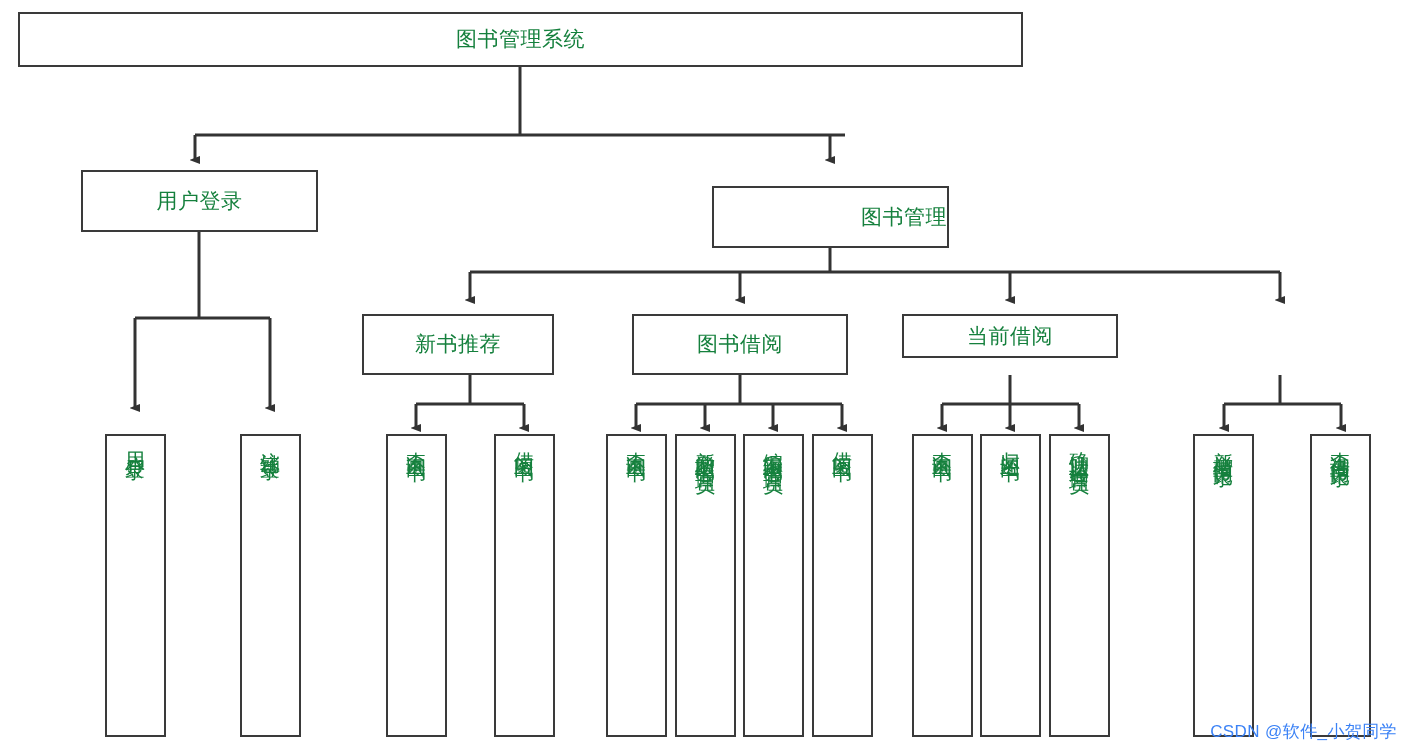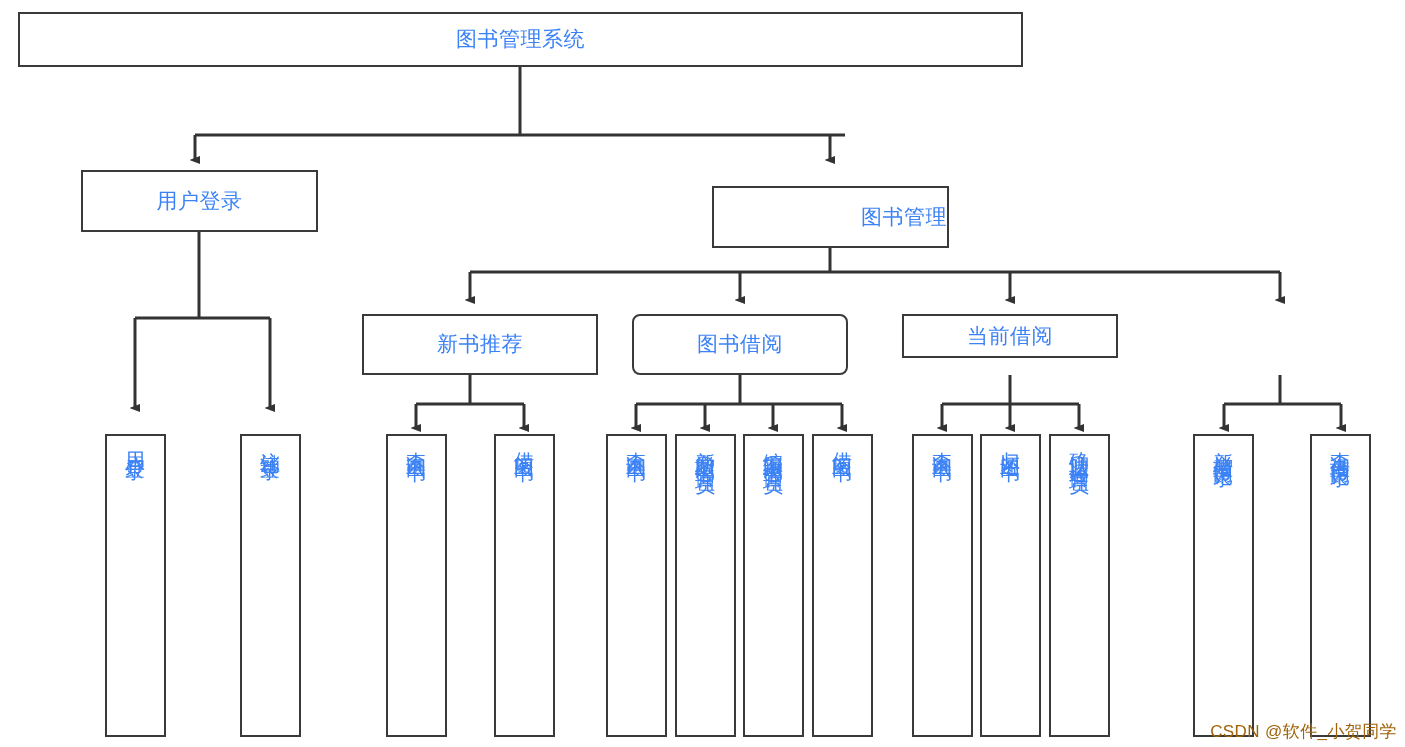--- a/index.html
+++ b/index.html
@@ -31,21 +31,21 @@
     position: absolute;
     box-sizing: border-box;
     background: #ffffff;
     border: 2.5px solid #3a3a3a;
     display: flex;
     align-items: center;
     justify-content: center;
     overflow: hidden;
   }
   .node .label {
-    color: #3b82f6;
+    color: #15803d;
     font-size: 21px;
     line-height: 1.18;
     letter-spacing: 0.5px;
     white-space: nowrap;
   }
   .node.leaf {
     align-items: flex-start;
     justify-content: center;
     padding-top: 0;
   }
@@ -55,21 +55,21 @@
     font-size: 20px;
     letter-spacing: 3.5px;
     line-height: 1;
     white-space: nowrap;
     display: block;
   }
   .watermark {
     position: absolute;
     right: 8px;
     bottom: 4px;
-    color: #a16207;
+    color: #3b82f6;
     font-size: 17px;
     letter-spacing: 0.4px;
     white-space: nowrap;
     user-select: none;
   }
 </style>
 </head>
 <body>
 
 <div id="diagram-root">
@@ -128,24 +128,24 @@
     <span class="label">图书管理系统</span>
   </div>
 
   <div class="node" style="left:81px; top:170px; width:237px; height:62px;">
     <span class="label">用户登录</span>
   </div>
   <div class="node" style="left:712px; top:186px; width:237px; height:62px;justify-content:flex-end;">
     <span class="label">图书管理</span>
   </div>
 
-  <div class="node" style="left:362px; top:314px; width:236px; height:61px;">
+  <div class="node" style="left:362px; top:314px; width:192px; height:61px;">
     <span class="label">新书推荐</span>
   </div>
-  <div class="node" style="left:632px; top:314px; width:216px; height:61px;border-radius:8px;">
+  <div class="node" style="left:632px; top:314px; width:216px; height:61px;">
     <span class="label">图书借阅</span>
   </div>
   <div class="node" style="left:902px; top:314px; width:216px; height:44px;">
     <span class="label">当前借阅</span>
   </div>
 
   <div class="node leaf" style="left:105px; top:434px; width:61px; height:303px;">
     <span class="label">用户登录</span>
   </div>
   <div class="node leaf" style="left:240px; top:434px; width:61px; height:303px;">

